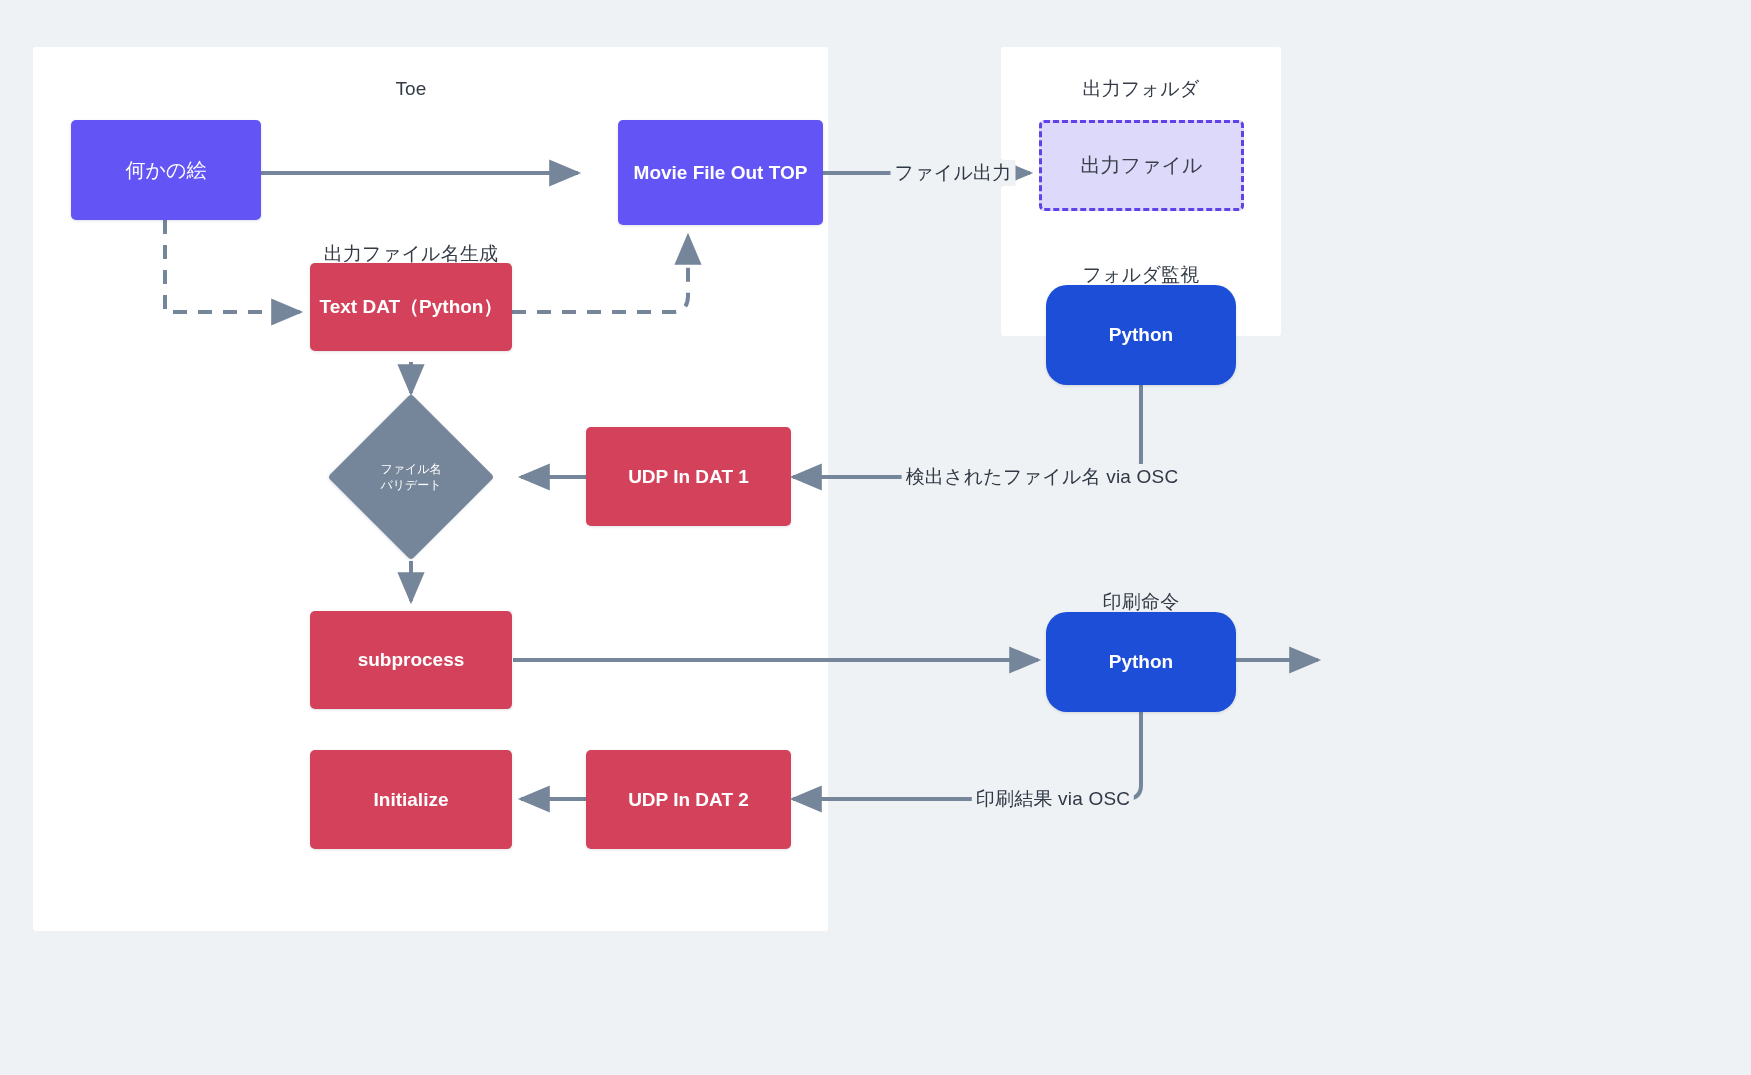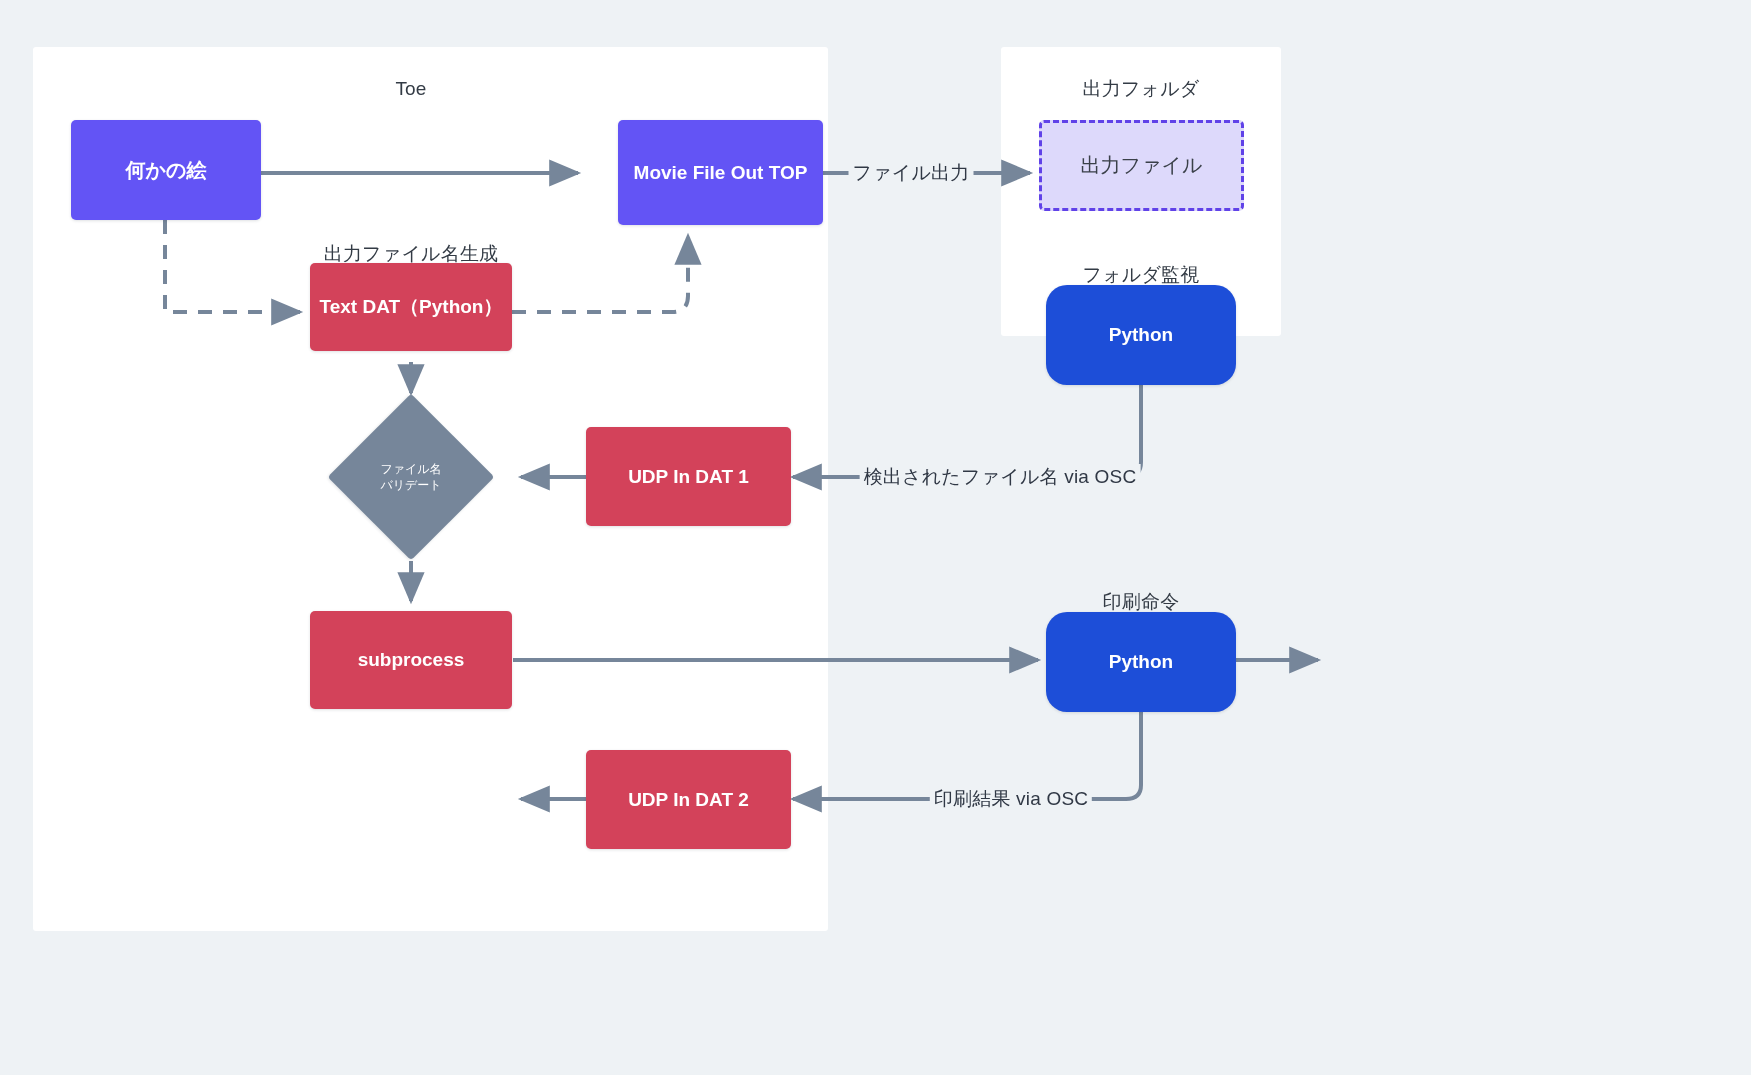--- a/index.html
+++ b/index.html
@@ -42,21 +42,21 @@
     font-size: 19px;
     font-weight: bold;
     line-height: 1.25;
     box-shadow: 0 1px 3px rgba(30,40,60,.14);
     padding: 4px 8px;
   }
   .node.blue   { background: #6354f5; }
   .node.red    { background: #d3425a; }
   .node.purple { background: #1d4ed8; border-radius: 21px; }
   .node.brown  { background: #8c7b5e; }
-  .node.jp     { font-weight: bold; font-size: 20px; }
+  .node.jp     { font-weight: normal; font-size: 20px; }
 
   .node.dashfile {
     background: #ddd9fb;
     border: 3px dashed #6042e8;
     color: #3a4049;
     font-weight: normal;
     font-size: 20px;
     border-radius: 5px;
     box-shadow: none;
   }
@@ -88,21 +88,21 @@
   
   .edge-label {
     position: absolute;
     font-size: 19px;
     color: #303845;
     background: transparent;
     white-space: nowrap;
     transform: translate(-50%, -50%);
     letter-spacing: .2px;
   }
-  .edge-label.onbg    { background: #eef2f5; padding: 0 4px; }
+  .edge-label.onbg    { background: #eef2f5; padding: 0 4px; margin-left: 42px; }
 </style>
 </head>
 <body>
 
 <div id="stage">
 
   <div class="group" style="left:33px; top:47px; width:795px; height:884px;"></div>
   <div class="group" style="left:1001px; top:47px; width:280px; height:289px;"></div>
 
   <div class="group-title" style="left:411px; top:78px;">Toe</div>
@@ -171,20 +171,21 @@
     <div class="diamond-label" style="left:-60px; right:-60px;">
       <span>ファイル名</span>
       <span>バリデート</span>
     </div>
   </div>
 
   <div class="node red" style="left:586px; top:427px; width:205px; height:99px;text-align:right;">UDP In DAT 1</div>
 
   <div class="node red" style="left:310px; top:611px; width:202px; height:98px;">subprocess</div>
 
+  <div class="node red" style="left:310px; top:750px; width:202px; height:99px;">Initialize</div>
 
   <div class="node red" style="left:586px; top:750px; width:205px; height:99px;">UDP In DAT 2</div>
 
   <div class="node dashfile" style="left:1039px; top:120px; width:205px; height:91px;">出力ファイル</div>
 
   <div class="node purple" style="left:1046px; top:285px; width:190px; height:100px;">Python</div>
 
   <div class="node purple" style="left:1046px; top:612px; width:190px; height:100px;">Python</div>
 
 

